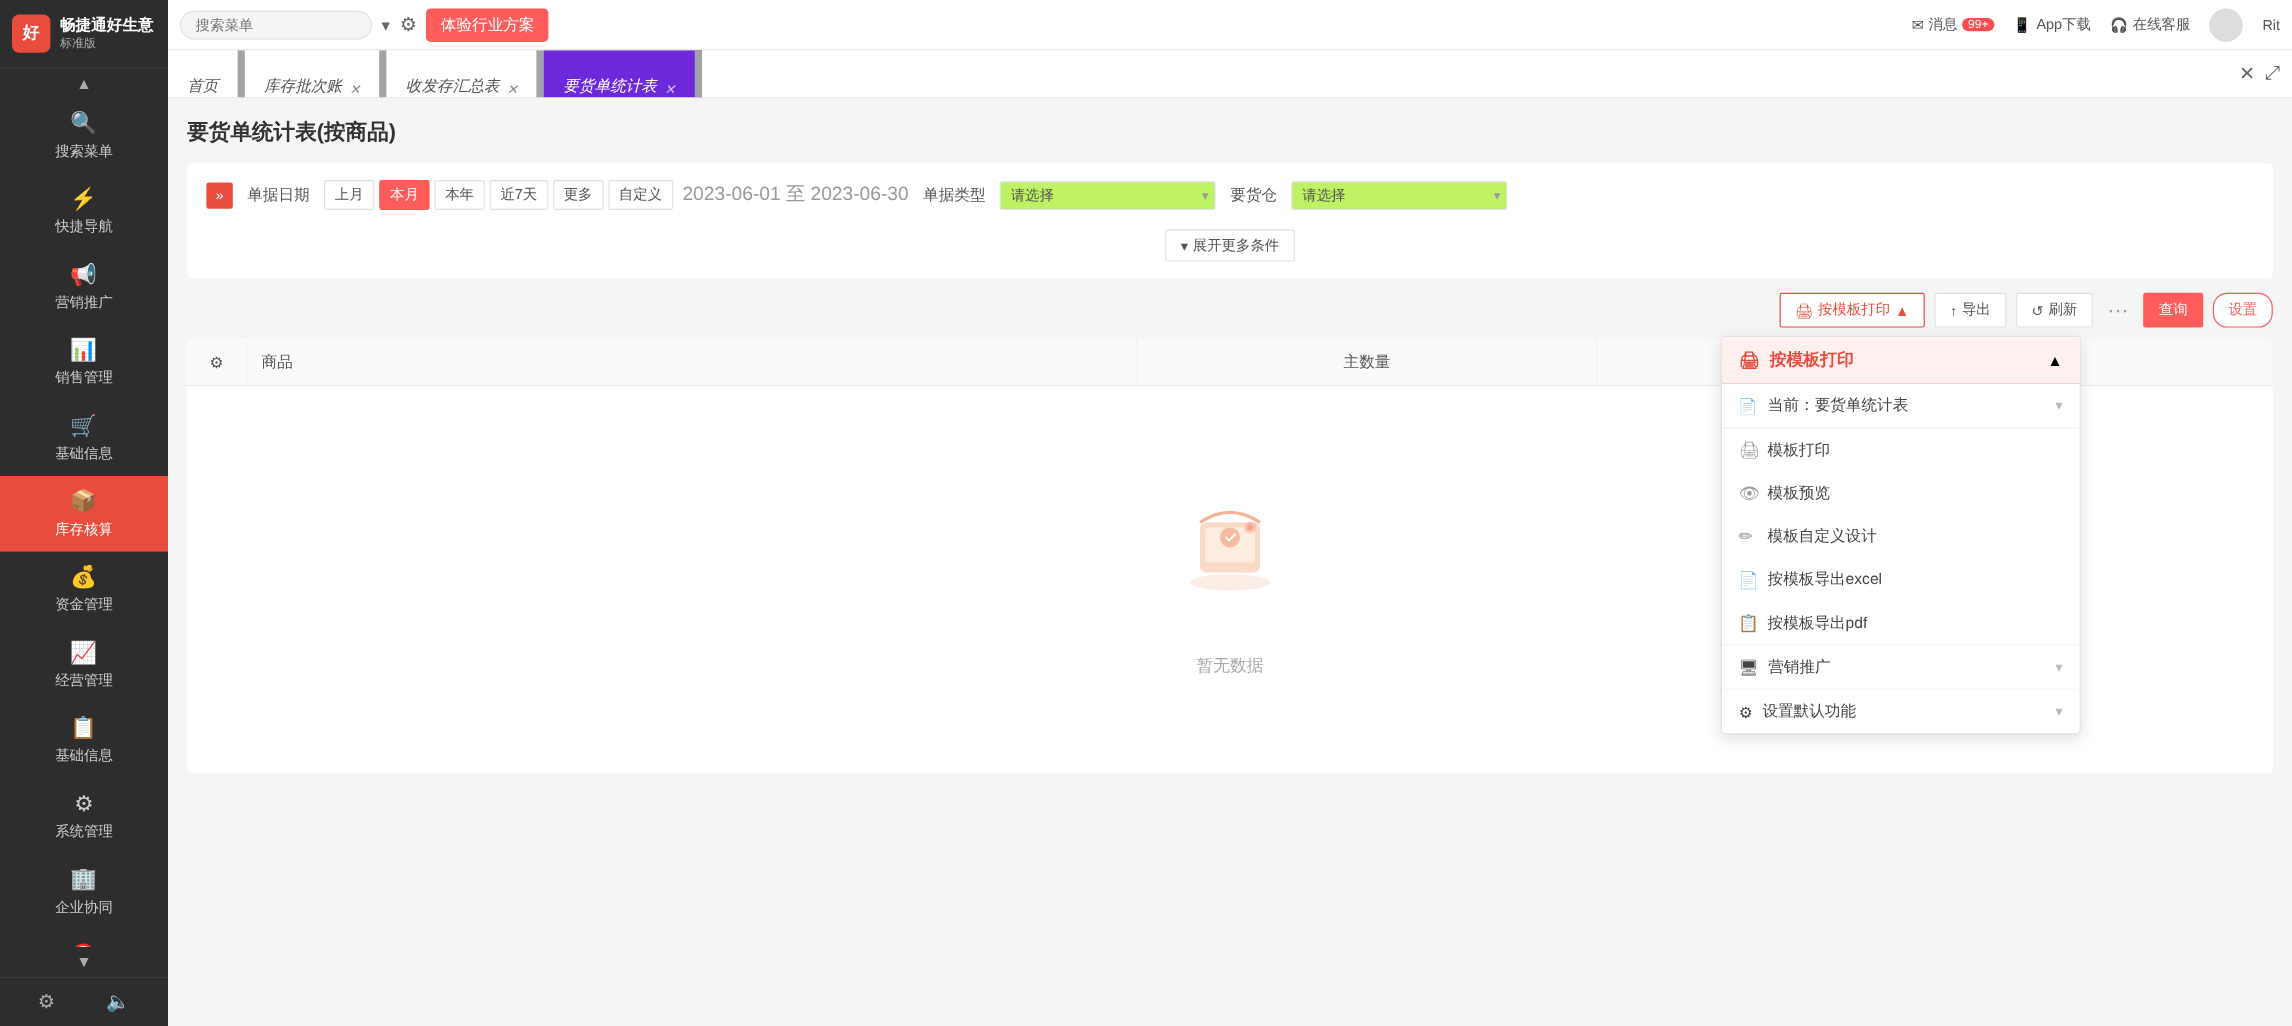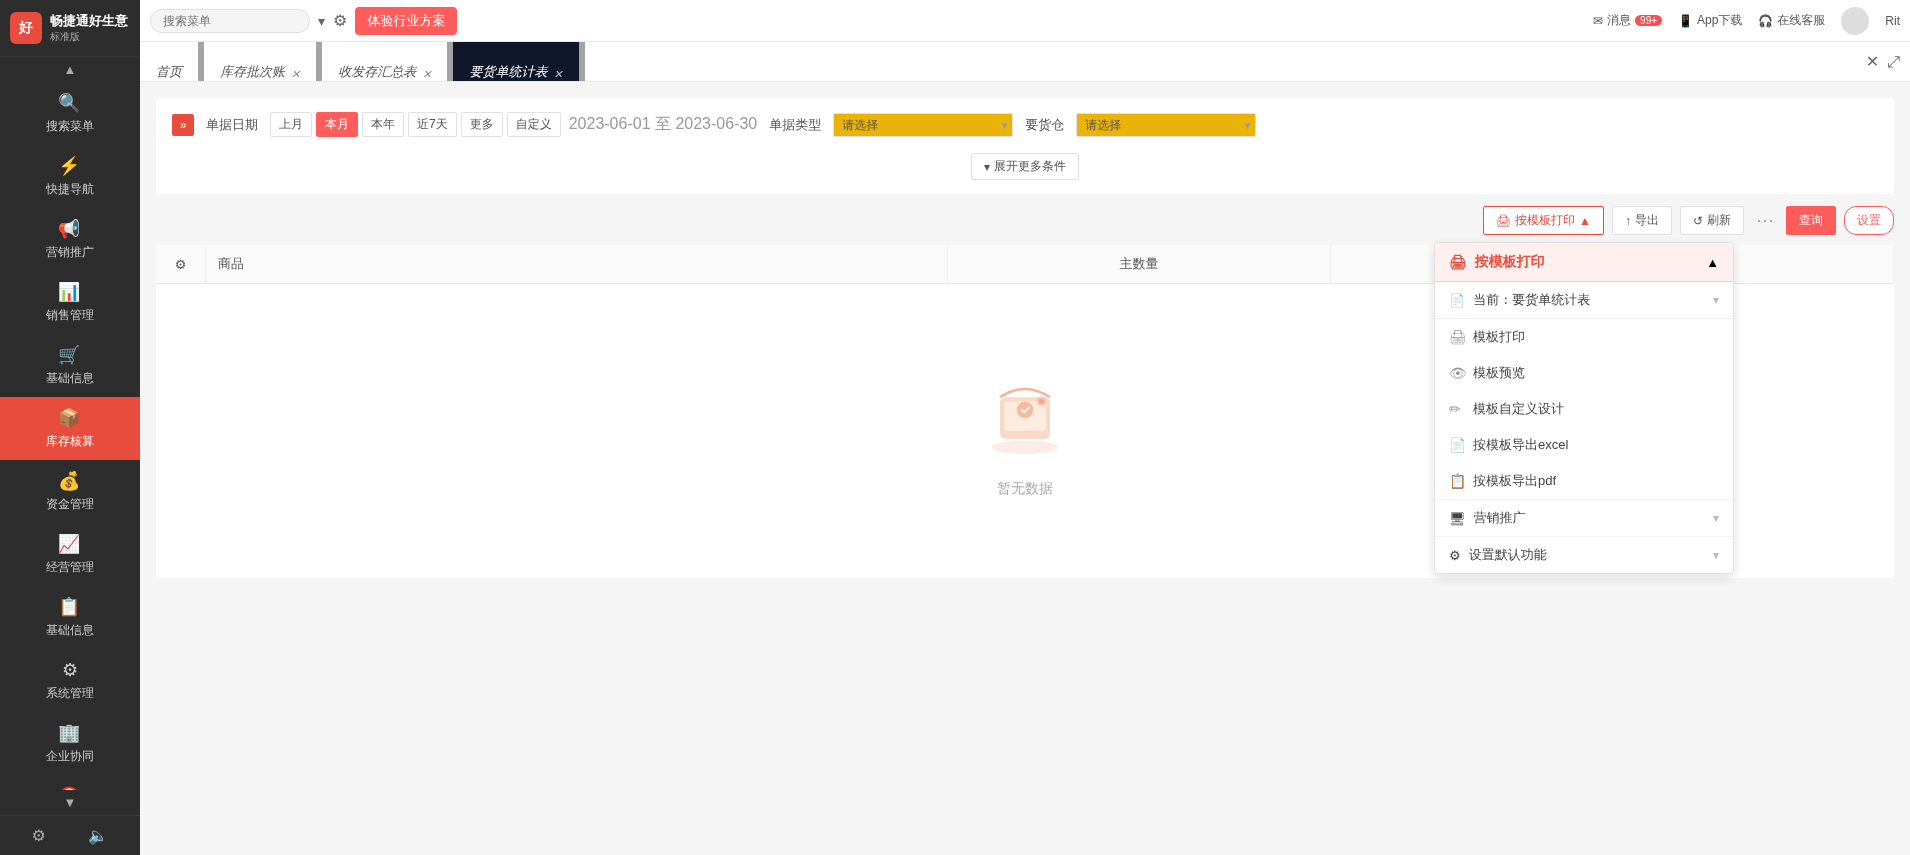--- a/index.html
+++ b/index.html
@@ -171,21 +171,21 @@
       padding: 0 16px;
       font-size: 13px;
       cursor: pointer;
       color: #555;
       gap: 6px;
       white-space: nowrap;
       border-right: 6px solid #a3a3a3;
       font-style: italic;
     }
     .tab.highlight {
-      background: #0f172a;
+      background: #6d28d9;
       color: #fff;
     }
     .tab .close-icon {
       font-size: 11px;
       color: inherit;
       opacity: 0.7;
       cursor: pointer;
     }
     .tabbar-actions {
       margin-left: auto;
@@ -256,21 +256,21 @@
       color: #555;
     }
     .date-btn.active {
       background: #ff5c5c;
       color: #fff;
       border-color: #ff5c5c;
     }
     .date-range { font-size: 16px; color: #999; margin-left: 4px; }
     .select-box {
       border: 1px solid #e0e0e0;
-      background: #eab308;
+      background: #bef264;
       padding: 4px 28px 4px 8px;
       font-size: 12px;
       border-radius: 2px;
       appearance: none;
       cursor: pointer;
       color: #555;
       min-width: 180px;
       position: relative;
     }
     .select-wrapper {
@@ -444,20 +444,21 @@
     .col-amount { flex: 1.5; }
 
     
     .empty-state {
       display: flex;
       flex-direction: column;
       align-items: center;
       justify-content: center;
       padding: 80px 20px;
       background: #fff;
+      gap: 28px;
     }
     .empty-icon {
       width: 100px;
       height: 100px;
       margin-bottom: 16px;
       opacity: 0.8;
     }
     .empty-text {
       color: #aaa;
       font-size: 14px;
@@ -586,20 +587,21 @@
       <span>要货单统计表</span>
       <span class="close-icon">✕</span>
     </div>
     <div class="tabbar-actions">
       <button class="tabbar-action-btn">✕</button>
       <button class="tabbar-action-btn">⤢</button>
     </div>
   </div>
 
   <div class="page-content">
+    <div class="page-title">要货单统计表(按商品)</div>
 
     <div class="filter-area">
       <div class="filter-row">
         <button class="filter-expand-btn">»</button>
         <span class="filter-label">单据日期</span>
         <div class="date-group">
           <button class="date-btn">上月</button>
           <button class="date-btn active">本月</button>
           <button class="date-btn">本年</button>
           <button class="date-btn">近7天</button>

